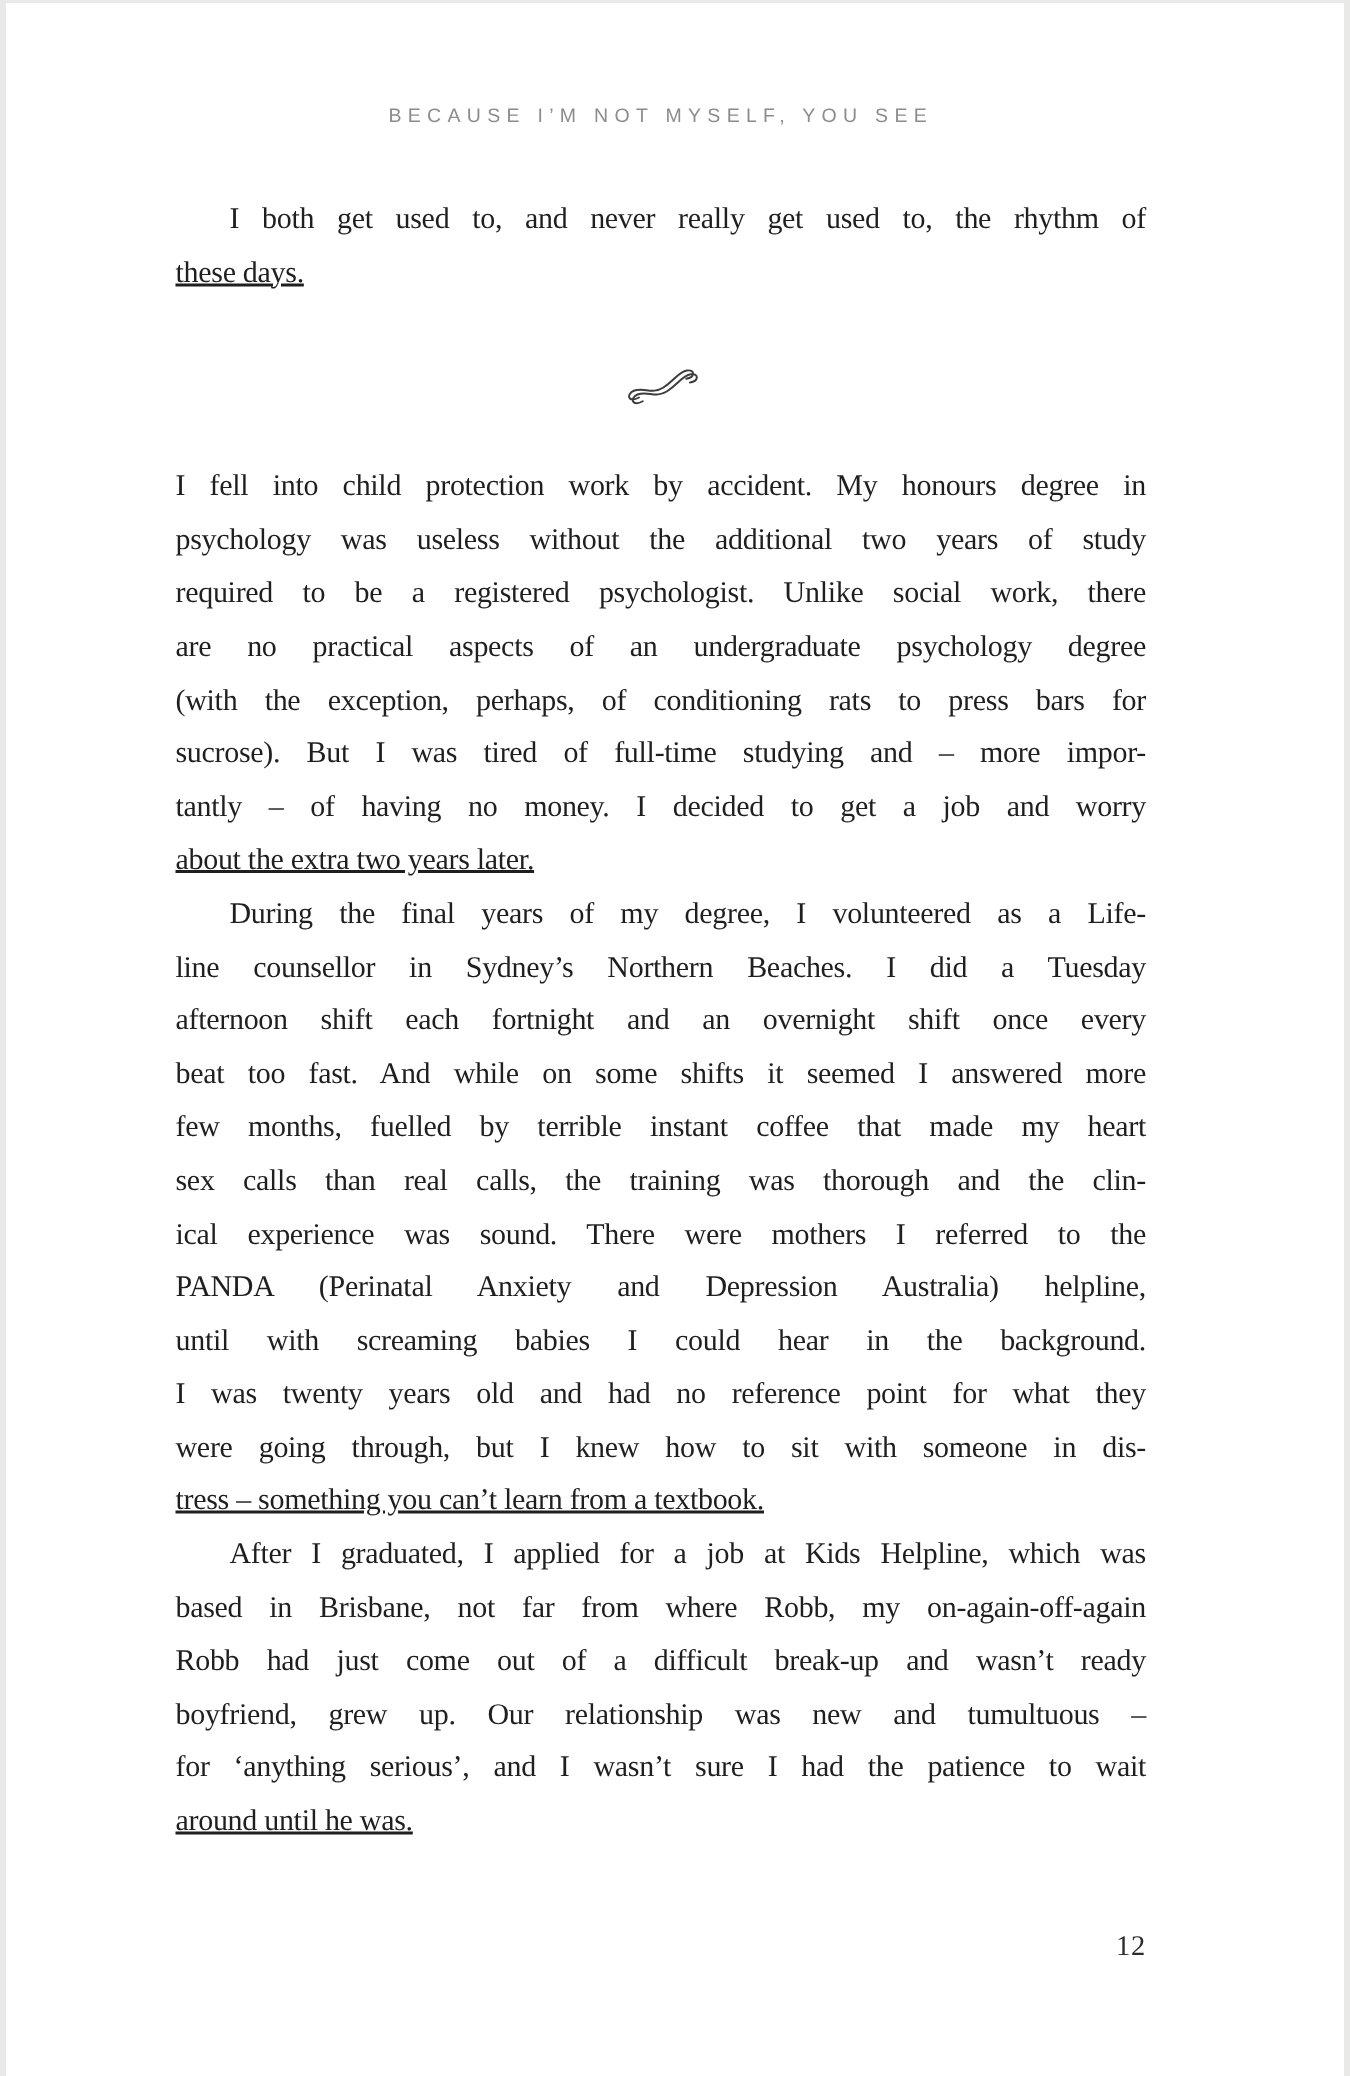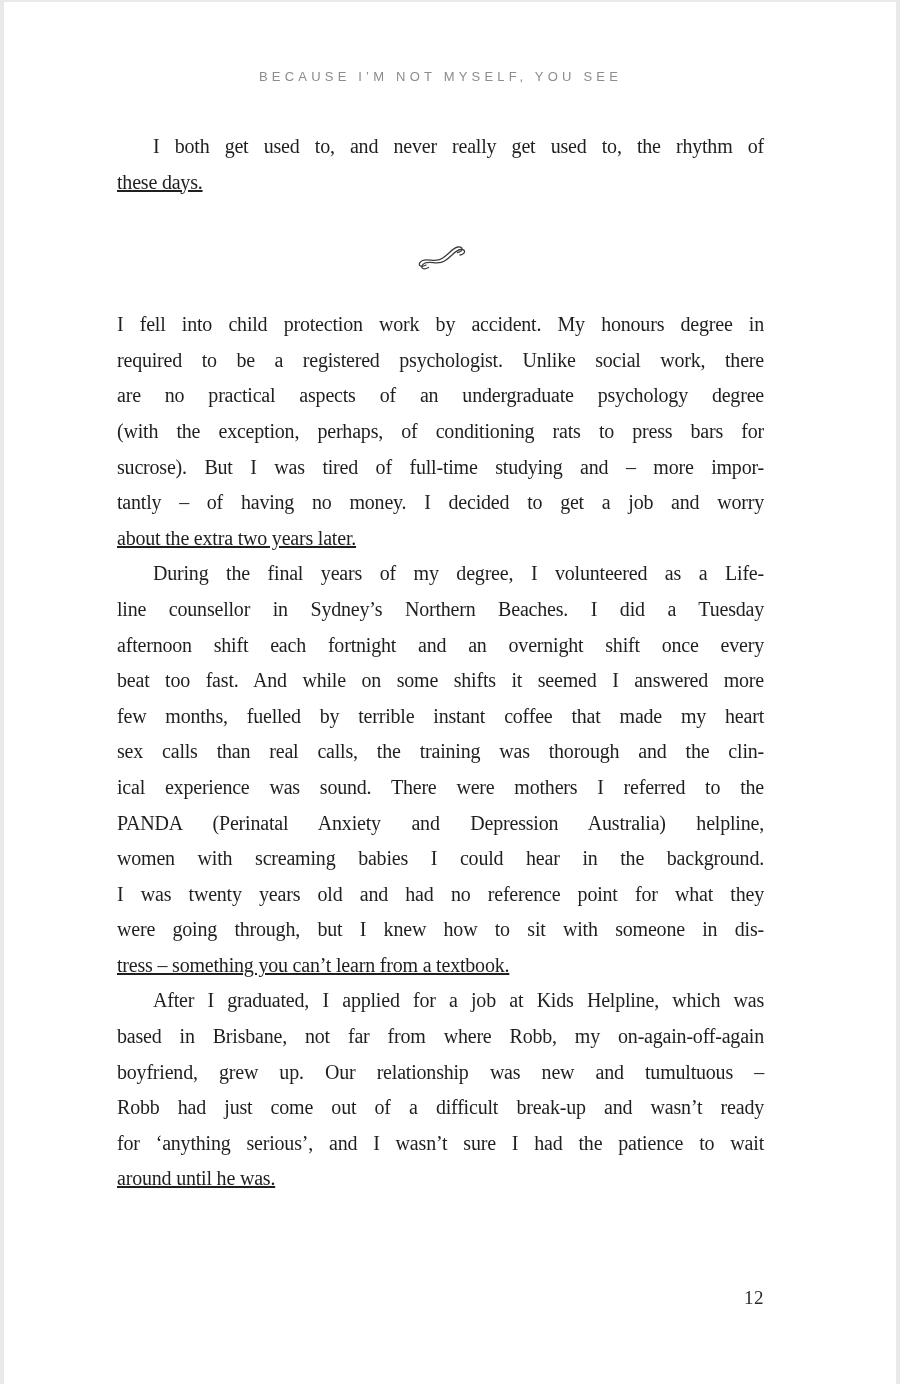--- a/index.html
+++ b/index.html
@@ -69,45 +69,46 @@
       <div class="divider">
     <svg width="52" height="34" viewBox="0 0 52 34" fill="none" xmlns="http://www.w3.org/2000/svg">
       <g stroke="#3d3d3d" stroke-width="1.3" stroke-linecap="round" fill="none">
         <path d="M11 25 C4 29 2 23 7.5 20.5 C14 18 20 23 27 18.5 C35 13.5 37 8 43 7 C48.5 6.2 48.5 11.5 42.5 12.5"></path>
         <path d="M13.5 27.5 C6.5 31.5 4.5 25.5 10 23 C16.5 20.5 22.5 25.5 29.5 21 C37.5 16 39.5 10.5 45.5 9.5 C51 8.7 51 14 45 15"></path>
       </g>
     </svg>
   </div>
       <div class="paragraph">
         <div class="line">I fell into child protection work by accident. My honours degree in</div>
+        <div class="line">psychology was useless without the additional two years of study</div>
         <div class="line">required to be a registered psychologist. Unlike social work, there</div>
         <div class="line">are no practical aspects of an undergraduate psychology degree</div>
         <div class="line">(with the exception, perhaps, of conditioning rats to press bars for</div>
         <div class="line">sucrose). But I was tired of full-time studying and – more impor-</div>
         <div class="line">tantly – of having no money. I decided to get a job and worry</div>
         <div class="line last">about the extra two years later.</div>
       </div>
       <div class="paragraph">
         <div class="line indent">During the final years of my degree, I volunteered as a Life-</div>
         <div class="line">line counsellor in Sydney’s Northern Beaches. I did a Tuesday</div>
         <div class="line">afternoon shift each fortnight and an overnight shift once every</div>
         <div class="line">beat too fast. And while on some shifts it seemed I answered more</div>
         <div class="line">few months, fuelled by terrible instant coffee that made my heart</div>
         <div class="line">sex calls than real calls, the training was thorough and the clin-</div>
         <div class="line">ical experience was sound. There were mothers I referred to the</div>
         <div class="line">PANDA (Perinatal Anxiety and Depression Australia) helpline,</div>
-        <div class="line">women with screaming babies I could hear in the background.</div>
+        <div class="line">until with screaming babies I could hear in the background.</div>
         <div class="line">I was twenty years old and had no reference point for what they</div>
         <div class="line">were going through, but I knew how to sit with someone in dis-</div>
         <div class="line last">tress – something you can’t learn from a textbook.</div>
       </div>
       <div class="paragraph">
         <div class="line indent">After I graduated, I applied for a job at Kids Helpline, which was</div>
         <div class="line">based in Brisbane, not far from where Robb, my on-again-off-again</div>
+        <div class="line">Robb had just come out of a difficult break-up and wasn’t ready</div>
         <div class="line">boyfriend, grew up. Our relationship was new and tumultuous –</div>
-        <div class="line">Robb had just come out of a difficult break-up and wasn’t ready</div>
         <div class="line">for ‘anything serious’, and I wasn’t sure I had the patience to wait</div>
         <div class="line last">around until he was.</div>
       </div>
     </div>
 
   <div class="page-number">12</div>
 </div>
 
 </body></html>

